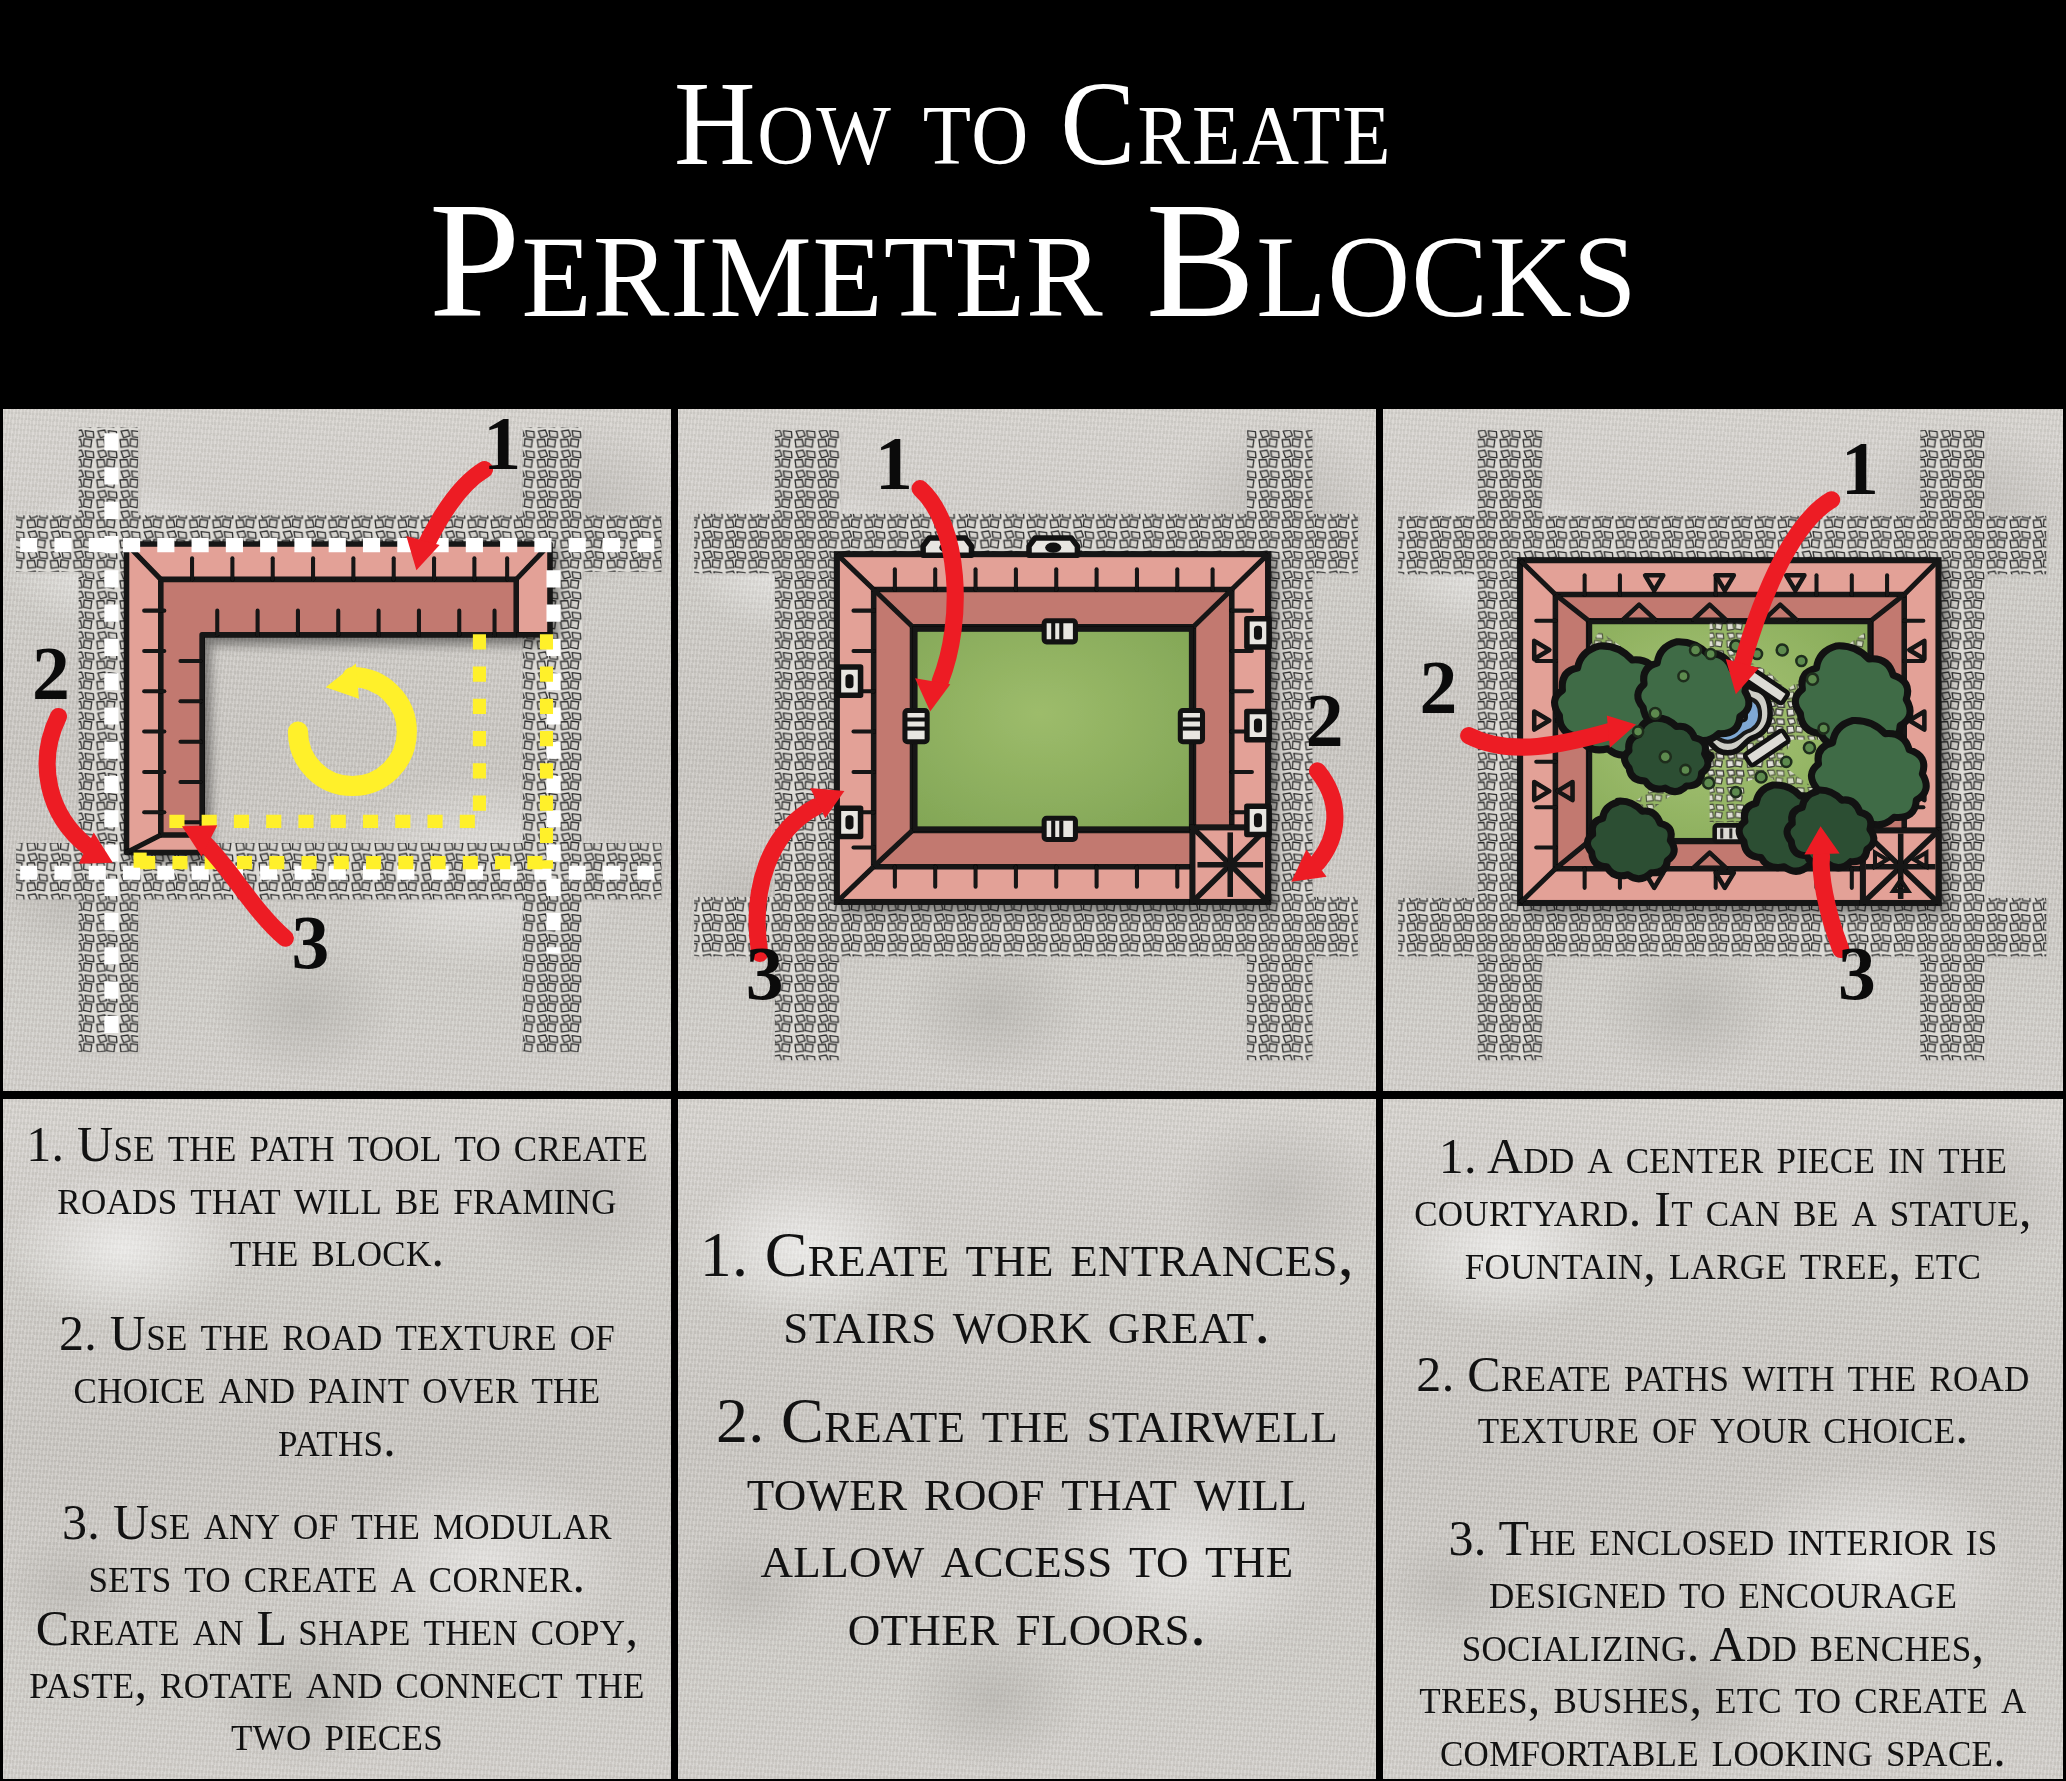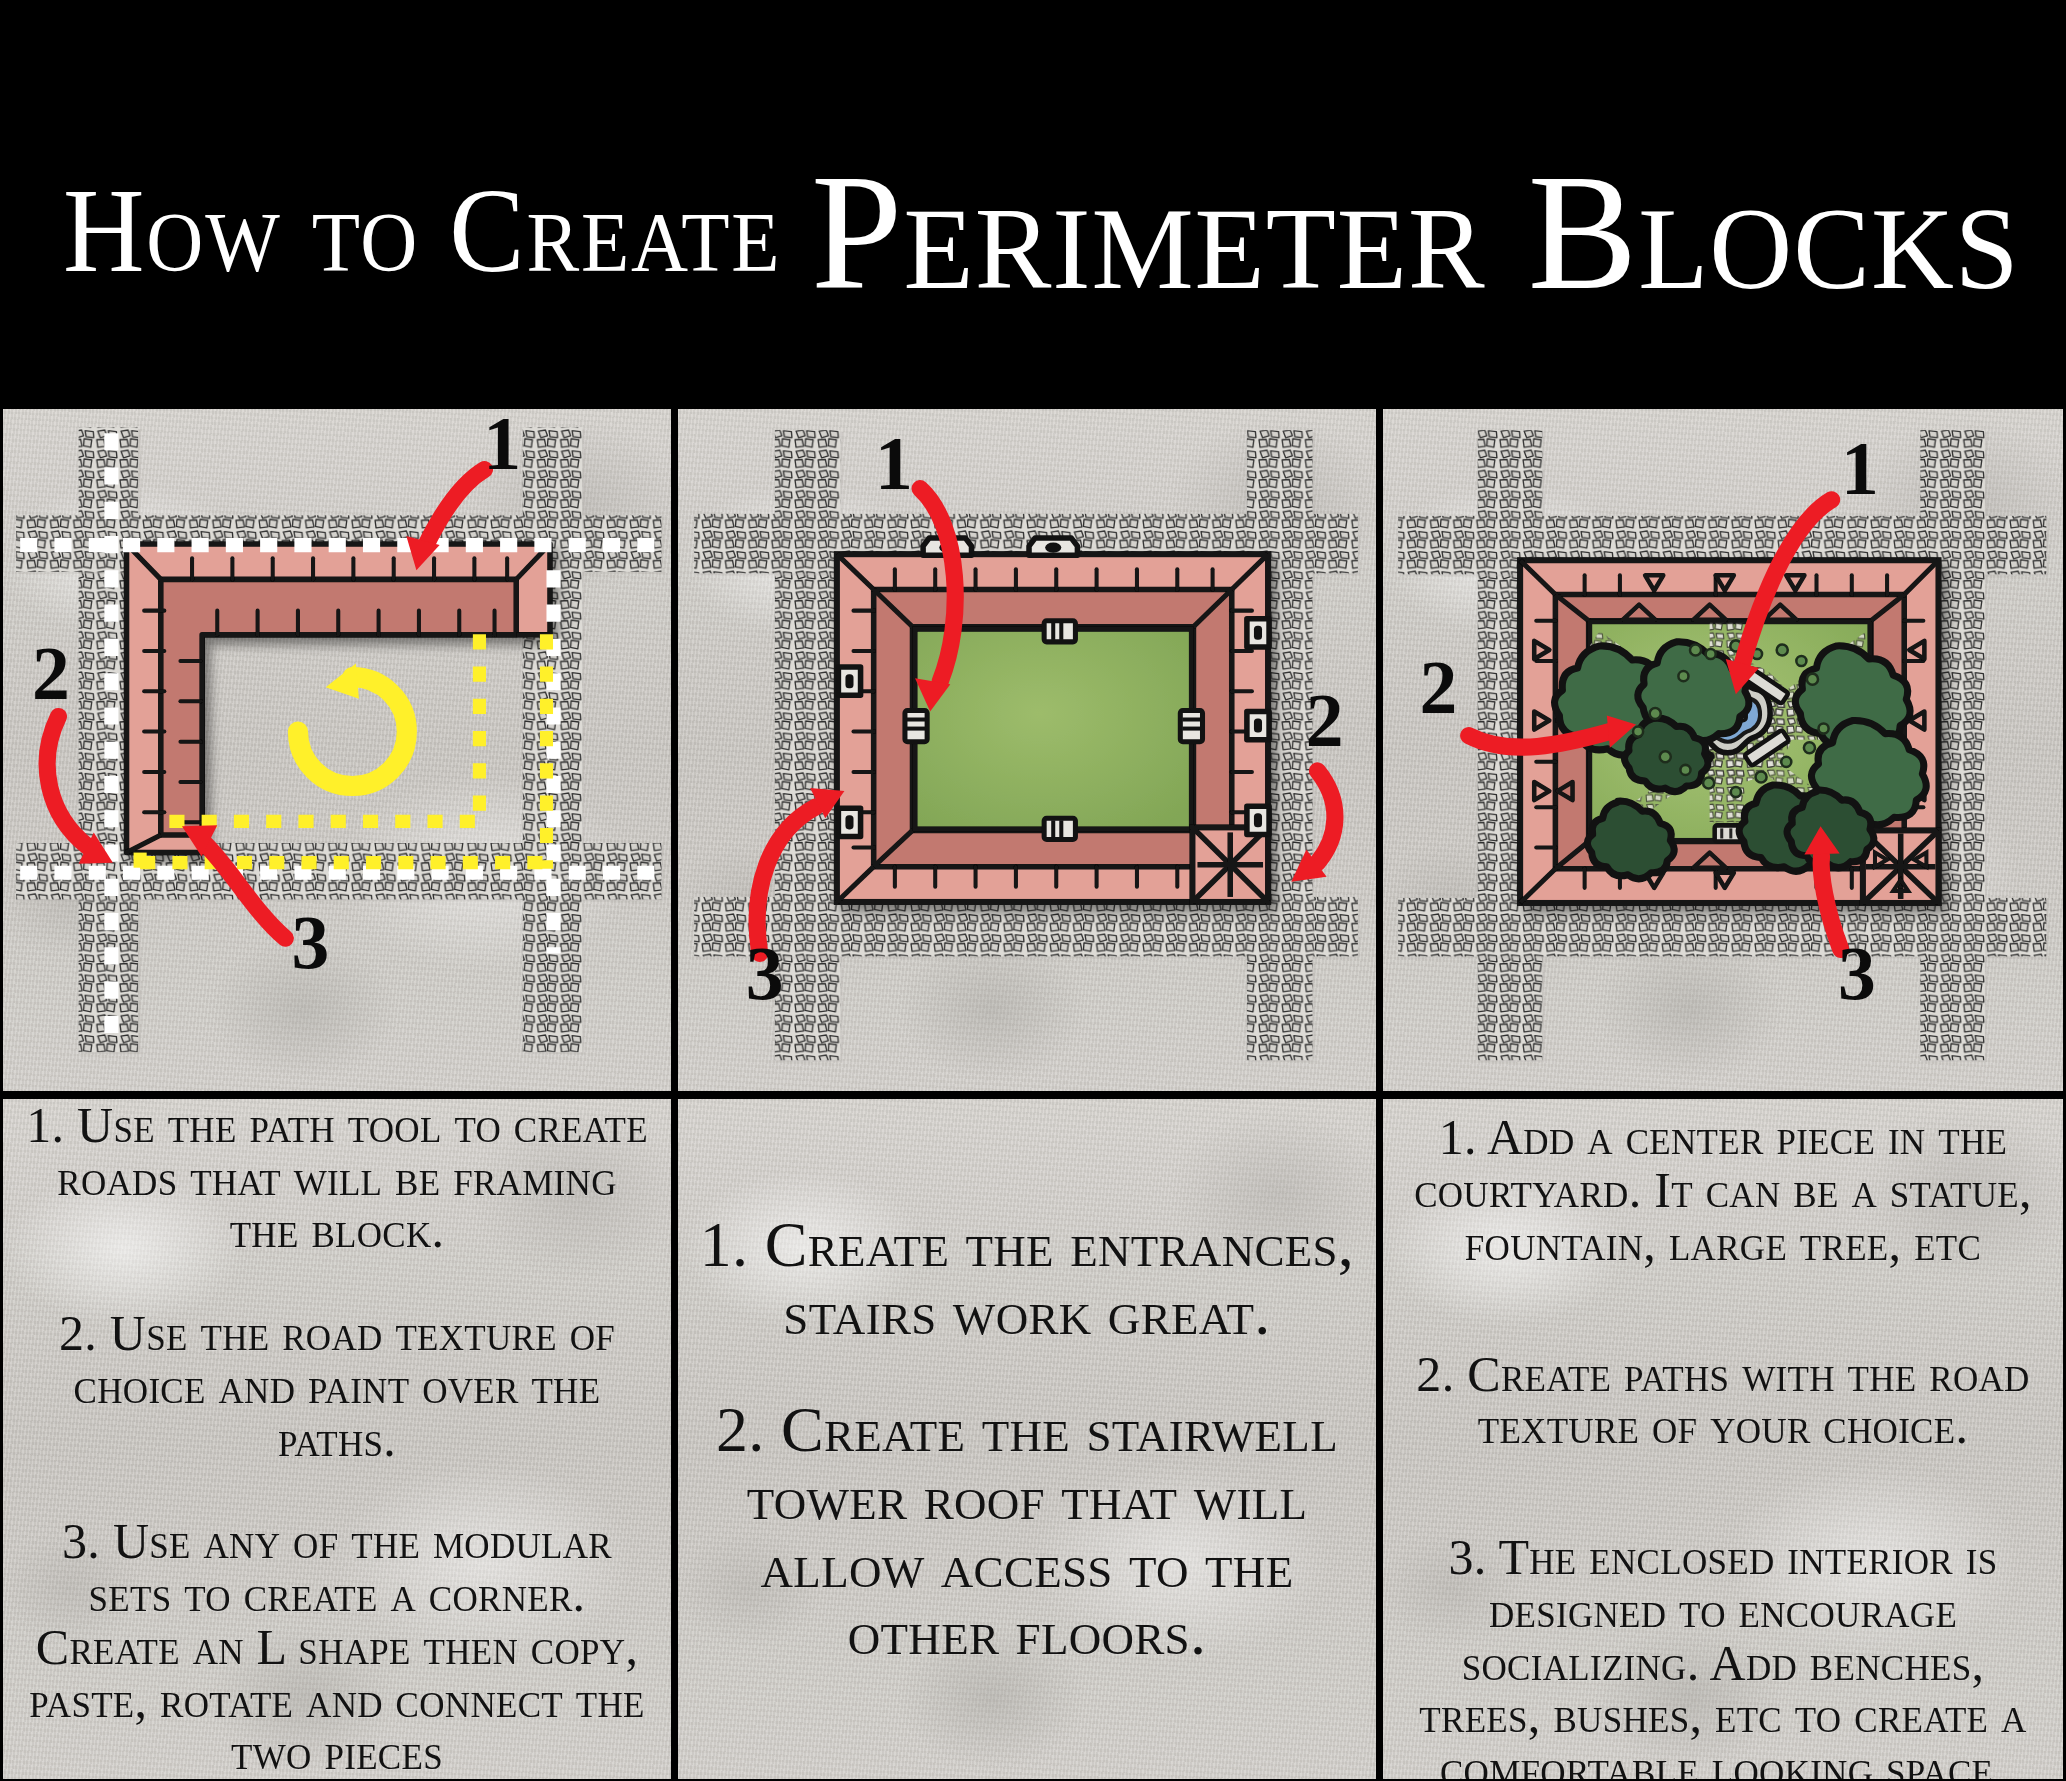--- a/index.html
+++ b/index.html
@@ -7,21 +7,21 @@
   .page{
     position:relative;width:2066px;height:1782px;
     background:#000;overflow:hidden;
     font-family:"Liberation Serif", serif;
   }
 
   
   .header{
     position:absolute;left:0;top:0;width:2066px;height:409px;
     background:#000;
-    display:flex;flex-direction:row;align-items:center;justify-content:center;margin-top:28px;
+    display:flex;flex-direction:column;align-items:center;justify-content:center;
   }
   .title-line1{
     color:#fff;font-family:"Liberation Serif",serif;
     font-size:120px;line-height:0.96;font-weight:400;
     letter-spacing:2px;text-align:center;
     font-variant:small-caps;
     transform:scaleX(0.94);
     margin-top:-3px;
   }
   .title-line2{
@@ -56,21 +56,20 @@
       repeating-linear-gradient(96deg, rgba(255,255,255,.12) 0 1.5px, rgba(0,0,0,.03) 1.5px 3.5px),
       repeating-linear-gradient(3deg, rgba(0,0,0,.022) 0 2.5px, rgba(255,255,255,.05) 2.5px 5.5px),
       linear-gradient(180deg,#d6d3ce 0%,#c9c6c1 50%,#d2cfca 100%);
   }
 
   
   .textwrap{
     position:absolute;inset:0;
     display:flex;flex-direction:column;justify-content:center;align-items:center;
     padding:15px 17px;
-    gap:19px;
   }
   .para{
     color:#121212;text-align:center;
     font-family:"Liberation Serif",serif;
     font-variant:small-caps;
     font-size:50px;line-height:1.055;
     letter-spacing:0.3px;
     text-shadow:0 1px 0 rgba(255,255,255,.18);
     margin:0 0 31px 0;
     width:100%;

